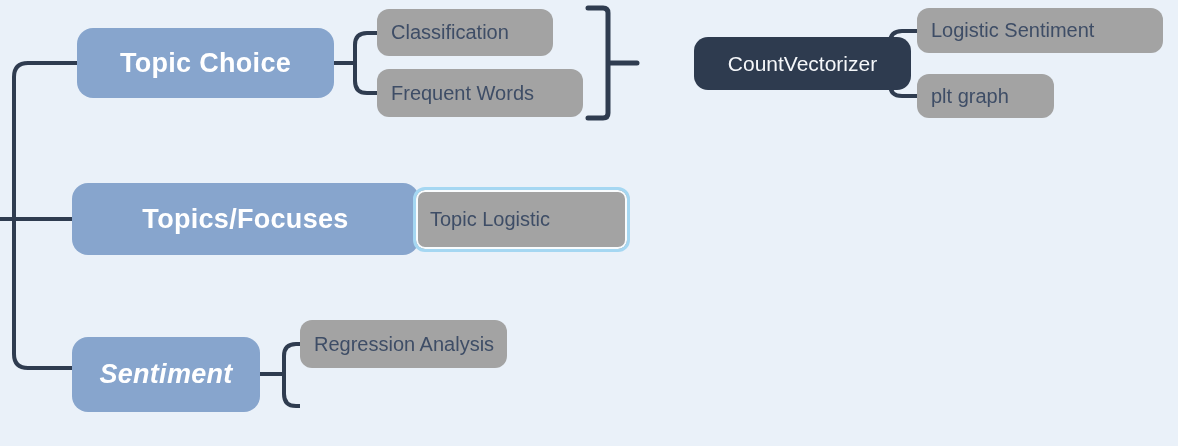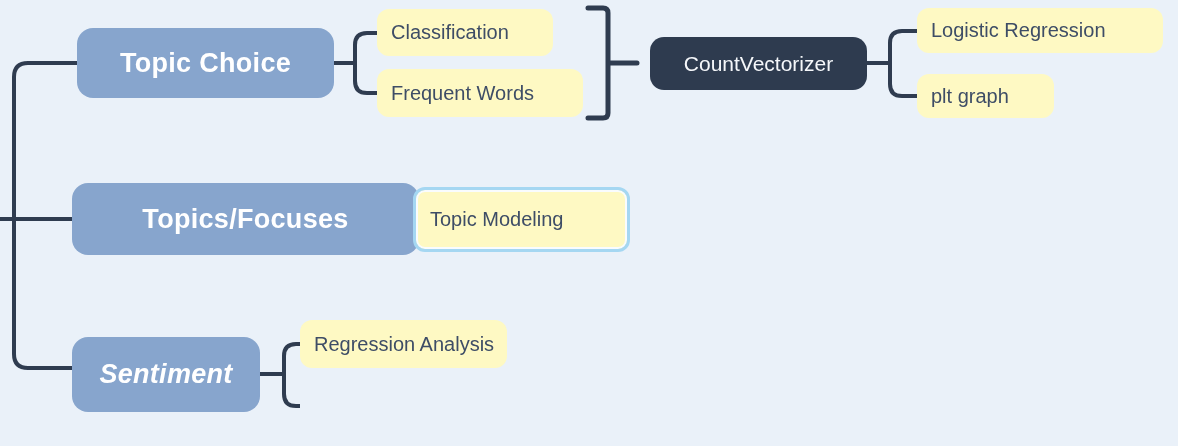--- a/index.html
+++ b/index.html
@@ -32,35 +32,36 @@
   .node-main {
     background: #87a5cd;
     color: #ffffff;
     font-weight: bold;
     font-size: 27px;
     border-radius: 16px;
     justify-content: center;
     letter-spacing: 0.3px;
   }
   .node-child {
-    background: #fef9c3;
+    background: #a3a3a3;
     color: #3e4d66;
     font-size: 20px;
     font-weight: 500;
     border-radius: 12px;
     padding: 0 14px;
     justify-content: flex-start;
   }
   .node-dark {
     background: #2e3b4f;
     color: #f5f7fa;
     font-size: 21px;
     font-weight: 500;
     border-radius: 14px;
     justify-content: center;
+    margin-left: 44px;
   }
   .node-selected {
     border: 3px solid #a5d7f2;
     box-shadow: inset 0 0 0 2px #f9fcfe;
   }
   
   #n-word-choice        { left: 77px;  top: 28px;  width: 257px; height: 70px; }
   #n-classification     { left: 377px; top: 9px;   width: 176px; height: 47px; }
   #n-frequent-words     { left: 377px; top: 69px;  width: 206px; height: 48px; }
   #n-countvectorizer    { left: 650px; top: 37px;  width: 217px; height: 53px; }
@@ -90,22 +91,22 @@
 
     <path d="M372 219 H413" fill="none" stroke="#2f3c50" stroke-width="4"></path>
 
     <path d="M260 374 H284 M300 344 H296 Q284 344 284 356 V394 Q284 406 296 406 H300" fill="none" stroke="#2f3c50" stroke-width="4"></path>
   </svg>
 
   <div class="node node-main" id="n-word-choice">Topic Choice</div>
   <div class="node node-child" id="n-classification">Classification</div>
   <div class="node node-child" id="n-frequent-words">Frequent Words</div>
   <div class="node node-dark" id="n-countvectorizer">CountVectorizer</div>
-  <div class="node node-child" id="n-logistic-regression">Logistic Regression</div>
+  <div class="node node-child" id="n-logistic-regression">Logistic Sentiment</div>
   <div class="node node-child" id="n-plt-graph">plt graph</div>
 
   <div class="node node-main" id="n-topics-focuses">Topics/Focuses</div>
-  <div class="node node-child node-selected" id="n-topic-modeling">Topic Modeling</div>
+  <div class="node node-child node-selected" id="n-topic-modeling">Topic Logistic</div>
 
   <div class="node node-main" id="n-sentiment">Sentiment</div>
   <div class="node node-child" id="n-sentiment-analysis">Regression Analysis</div>
 
 </div>
 
 </body></html>

